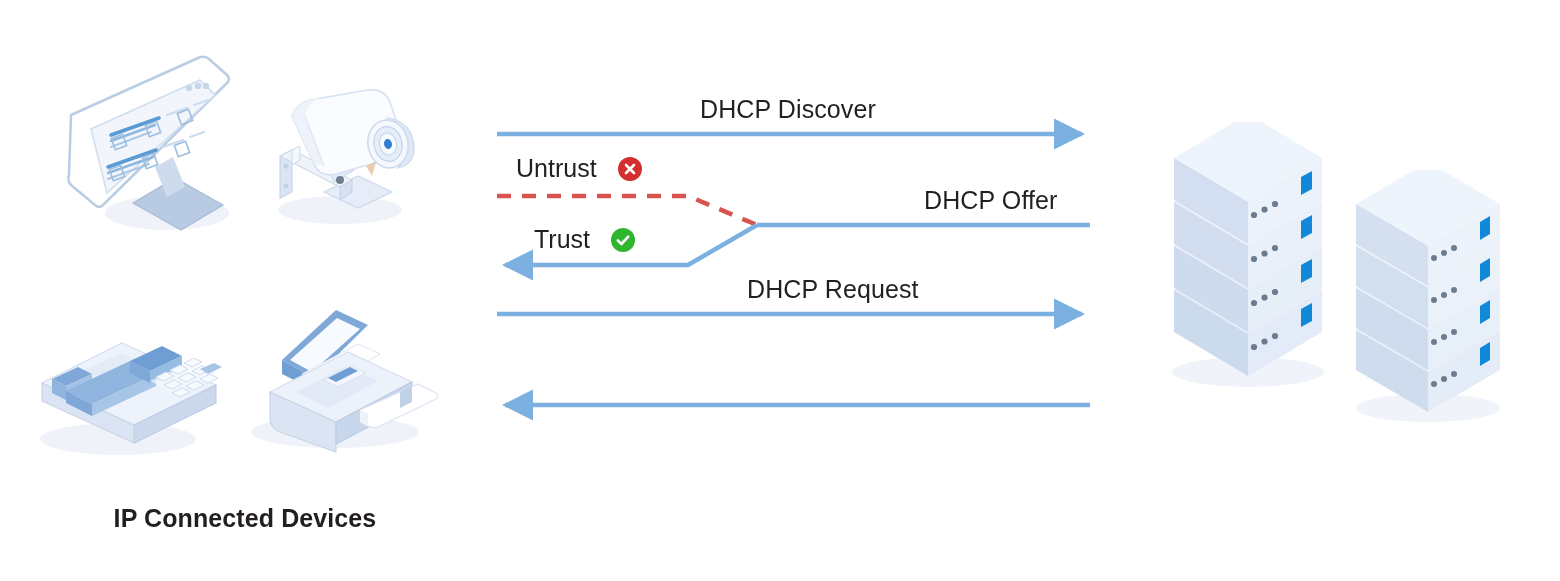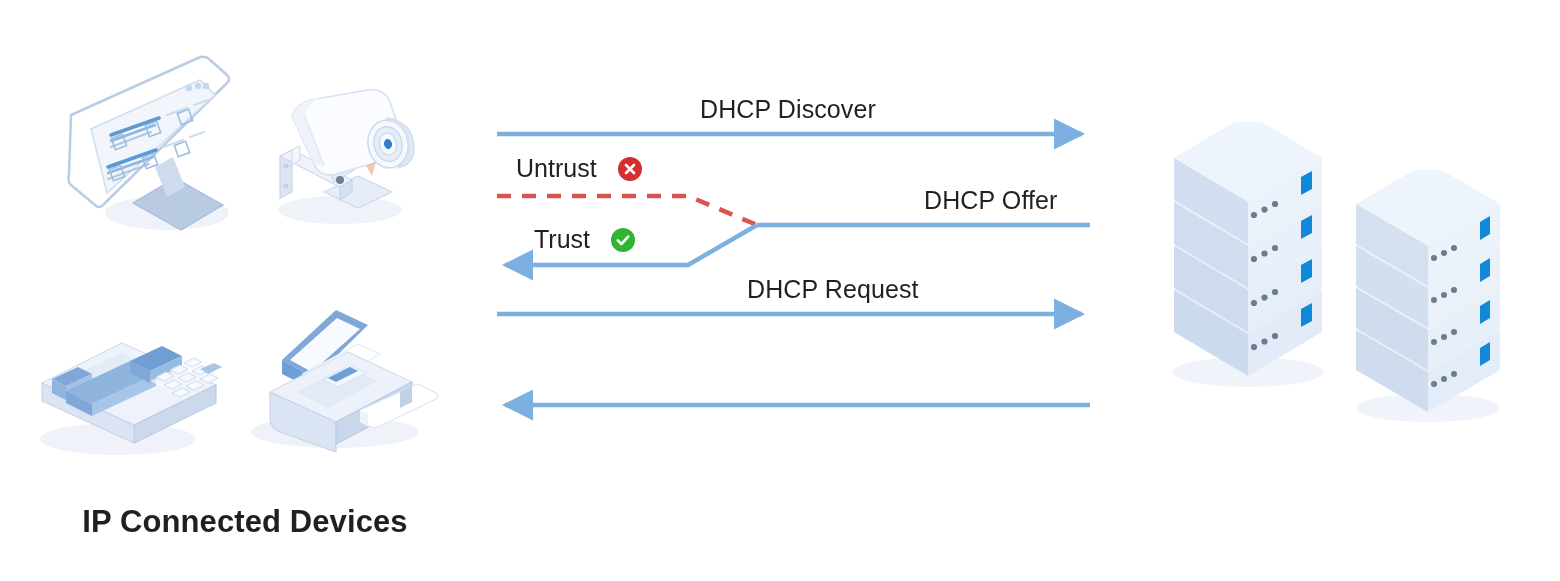--- a/index.html
+++ b/index.html
@@ -14,21 +14,21 @@
   #canvas {
     position: relative;
     width: 1560px;
     height: 581px;
     background: #ffffff;
     overflow: hidden;
   }
   .zone-caption {
     position: absolute;
     text-align: center;
-    font-size: 31px;
+    font-size: 25px;
     font-weight: bold;
     color: #231f20;
     letter-spacing: 0.1px;
     white-space: nowrap;
   }
   .flow-label {
     position: absolute;
     font-size: 25px;
     font-weight: 400;
     color: #231f20;

